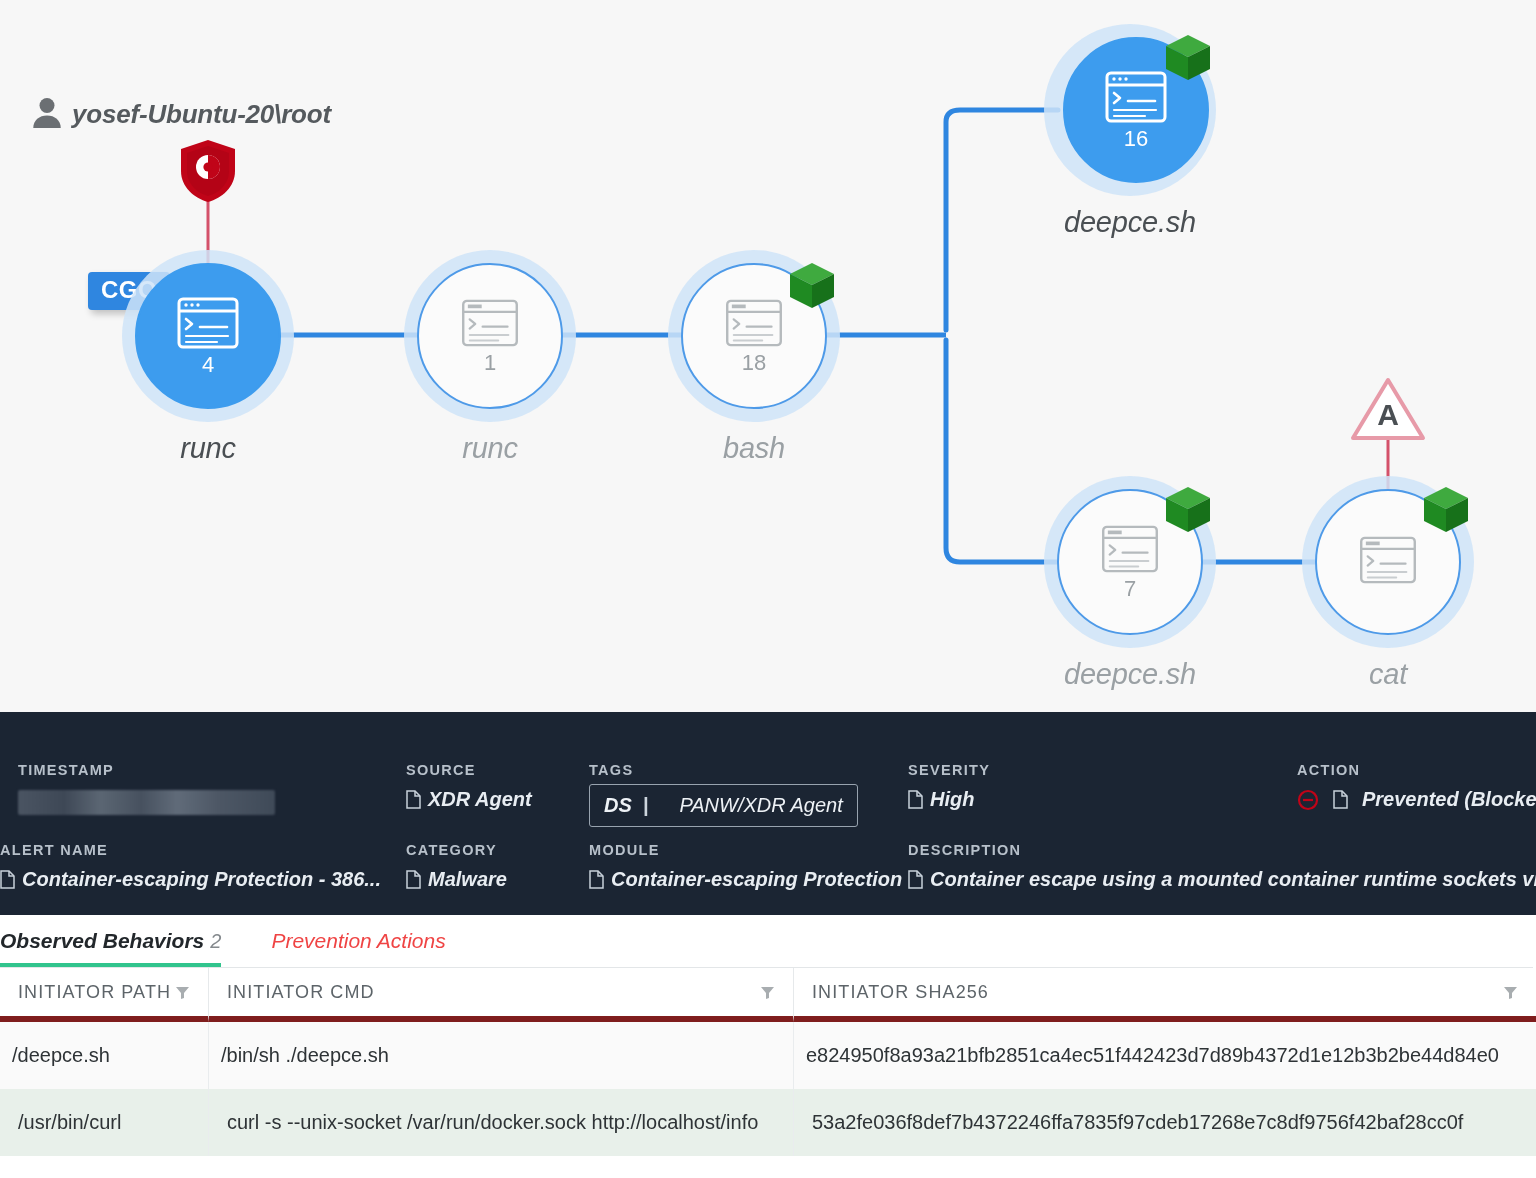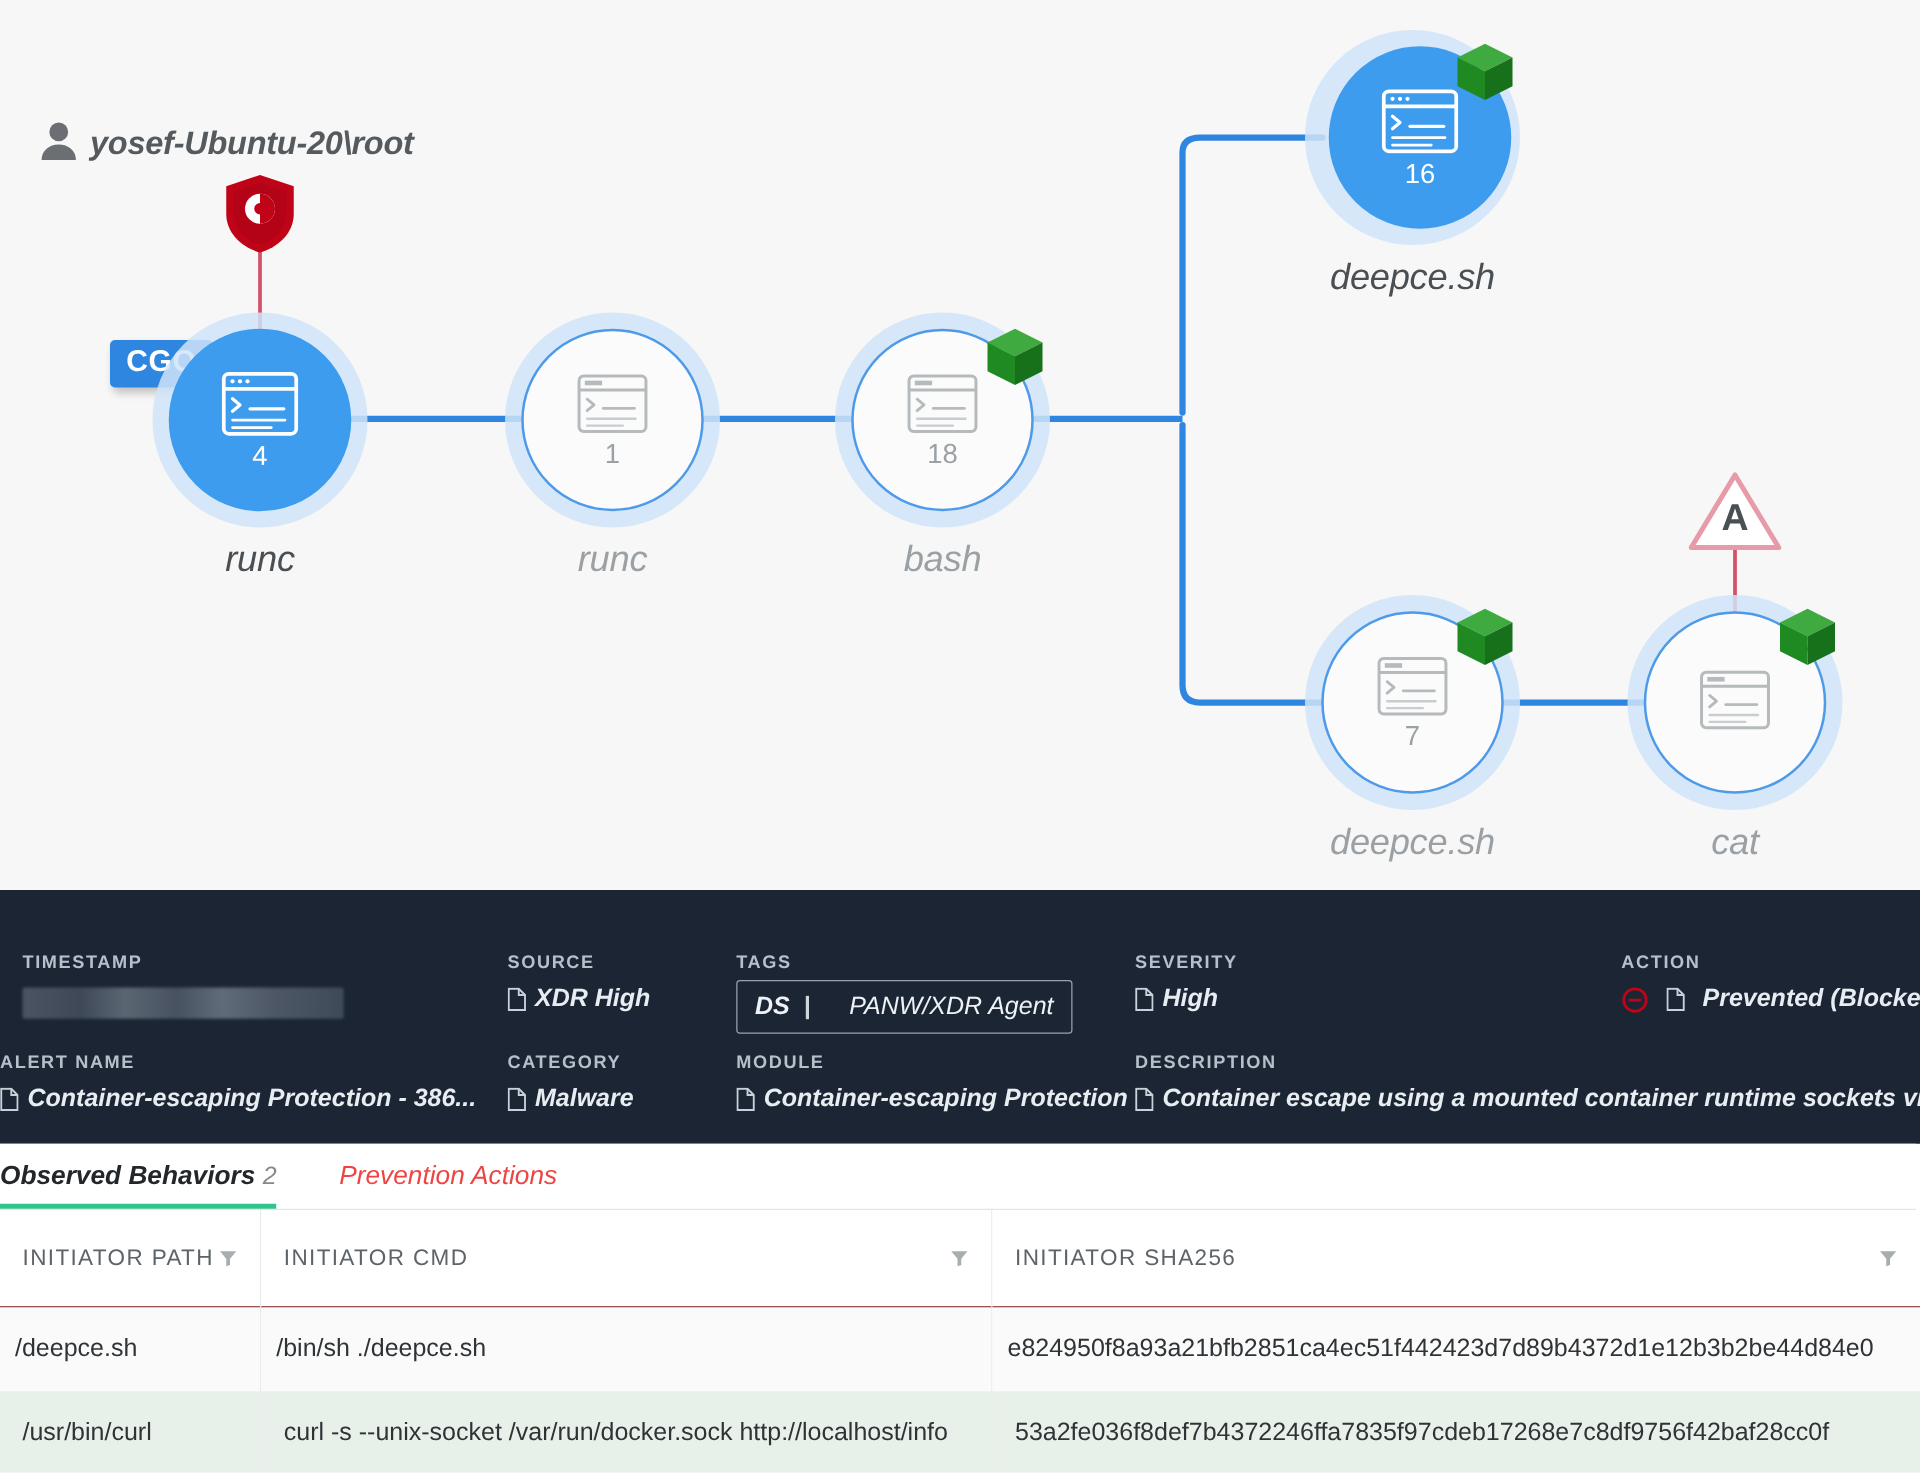--- a/index.html
+++ b/index.html
@@ -139,26 +139,26 @@
   .tab.active::after {
     content: ""; position: absolute; left: 0; right: 18px; bottom: 0;
     height: 4px; background: #31c48d;
   }
   .tab.second { margin-left: 32px; }
 
   
   .table { position: absolute; left: 0; top: 968px; width: 1536px; }
   .trow { display: flex; width: 1536px; }
   .thead .th {
-    height: 78px; display: flex; align-items: center; justify-content: space-between;
+    height: 54px; display: flex; align-items: center; justify-content: space-between;
     padding: 0 18px;
     font-size: 18px; letter-spacing: 1.1px; color: #5d6469;
     background: #ffffff;
     border-right: 1px solid #e6e9eb;
-    border-bottom: 1px solid #7f1d1d;
+    border-bottom: 6px solid #7f1d1d;
     text-transform: uppercase;
   }
   .c1 { width: 209px; flex: 0 0 209px; }
   .c2 { width: 585px; flex: 0 0 585px; }
   .c3 { width: 742px; flex: 0 0 742px; }
   .td {
     height: 67px; display: flex; align-items: center;
     padding: 0 18px;
     font-size: 20px; color: #2e3336;
     border-right: 1px solid #e9ecee;
@@ -355,21 +355,21 @@
       <div class="redacted"></div>
     </div>
 
     <div class="dfield" style="left:406px; top:50px;">
       <div class="dlabel">SOURCE</div>
       <div class="dvalue">
         <svg class="doc-ico" width="15" height="19" viewBox="0 0 15 19">
           <path d="M1 1h8l5 5v12H1z" fill="none" stroke="#c8d1da" stroke-width="1.5"></path>
           <path d="M9 1v5h5" fill="none" stroke="#c8d1da" stroke-width="1.5"></path>
         </svg>
-        <span>XDR High</span>
+        <span>XDR Agent</span>
       </div>
     </div>
 
     <div class="dfield" style="left:589px; top:50px;">
       <div class="dlabel">TAGS</div>
       <div class="tag-box">
         <span class="tk">DS</span>
         <span class="tsep">|</span>
         <span class="tv">PANW/XDR Agent</span>
       </div>

